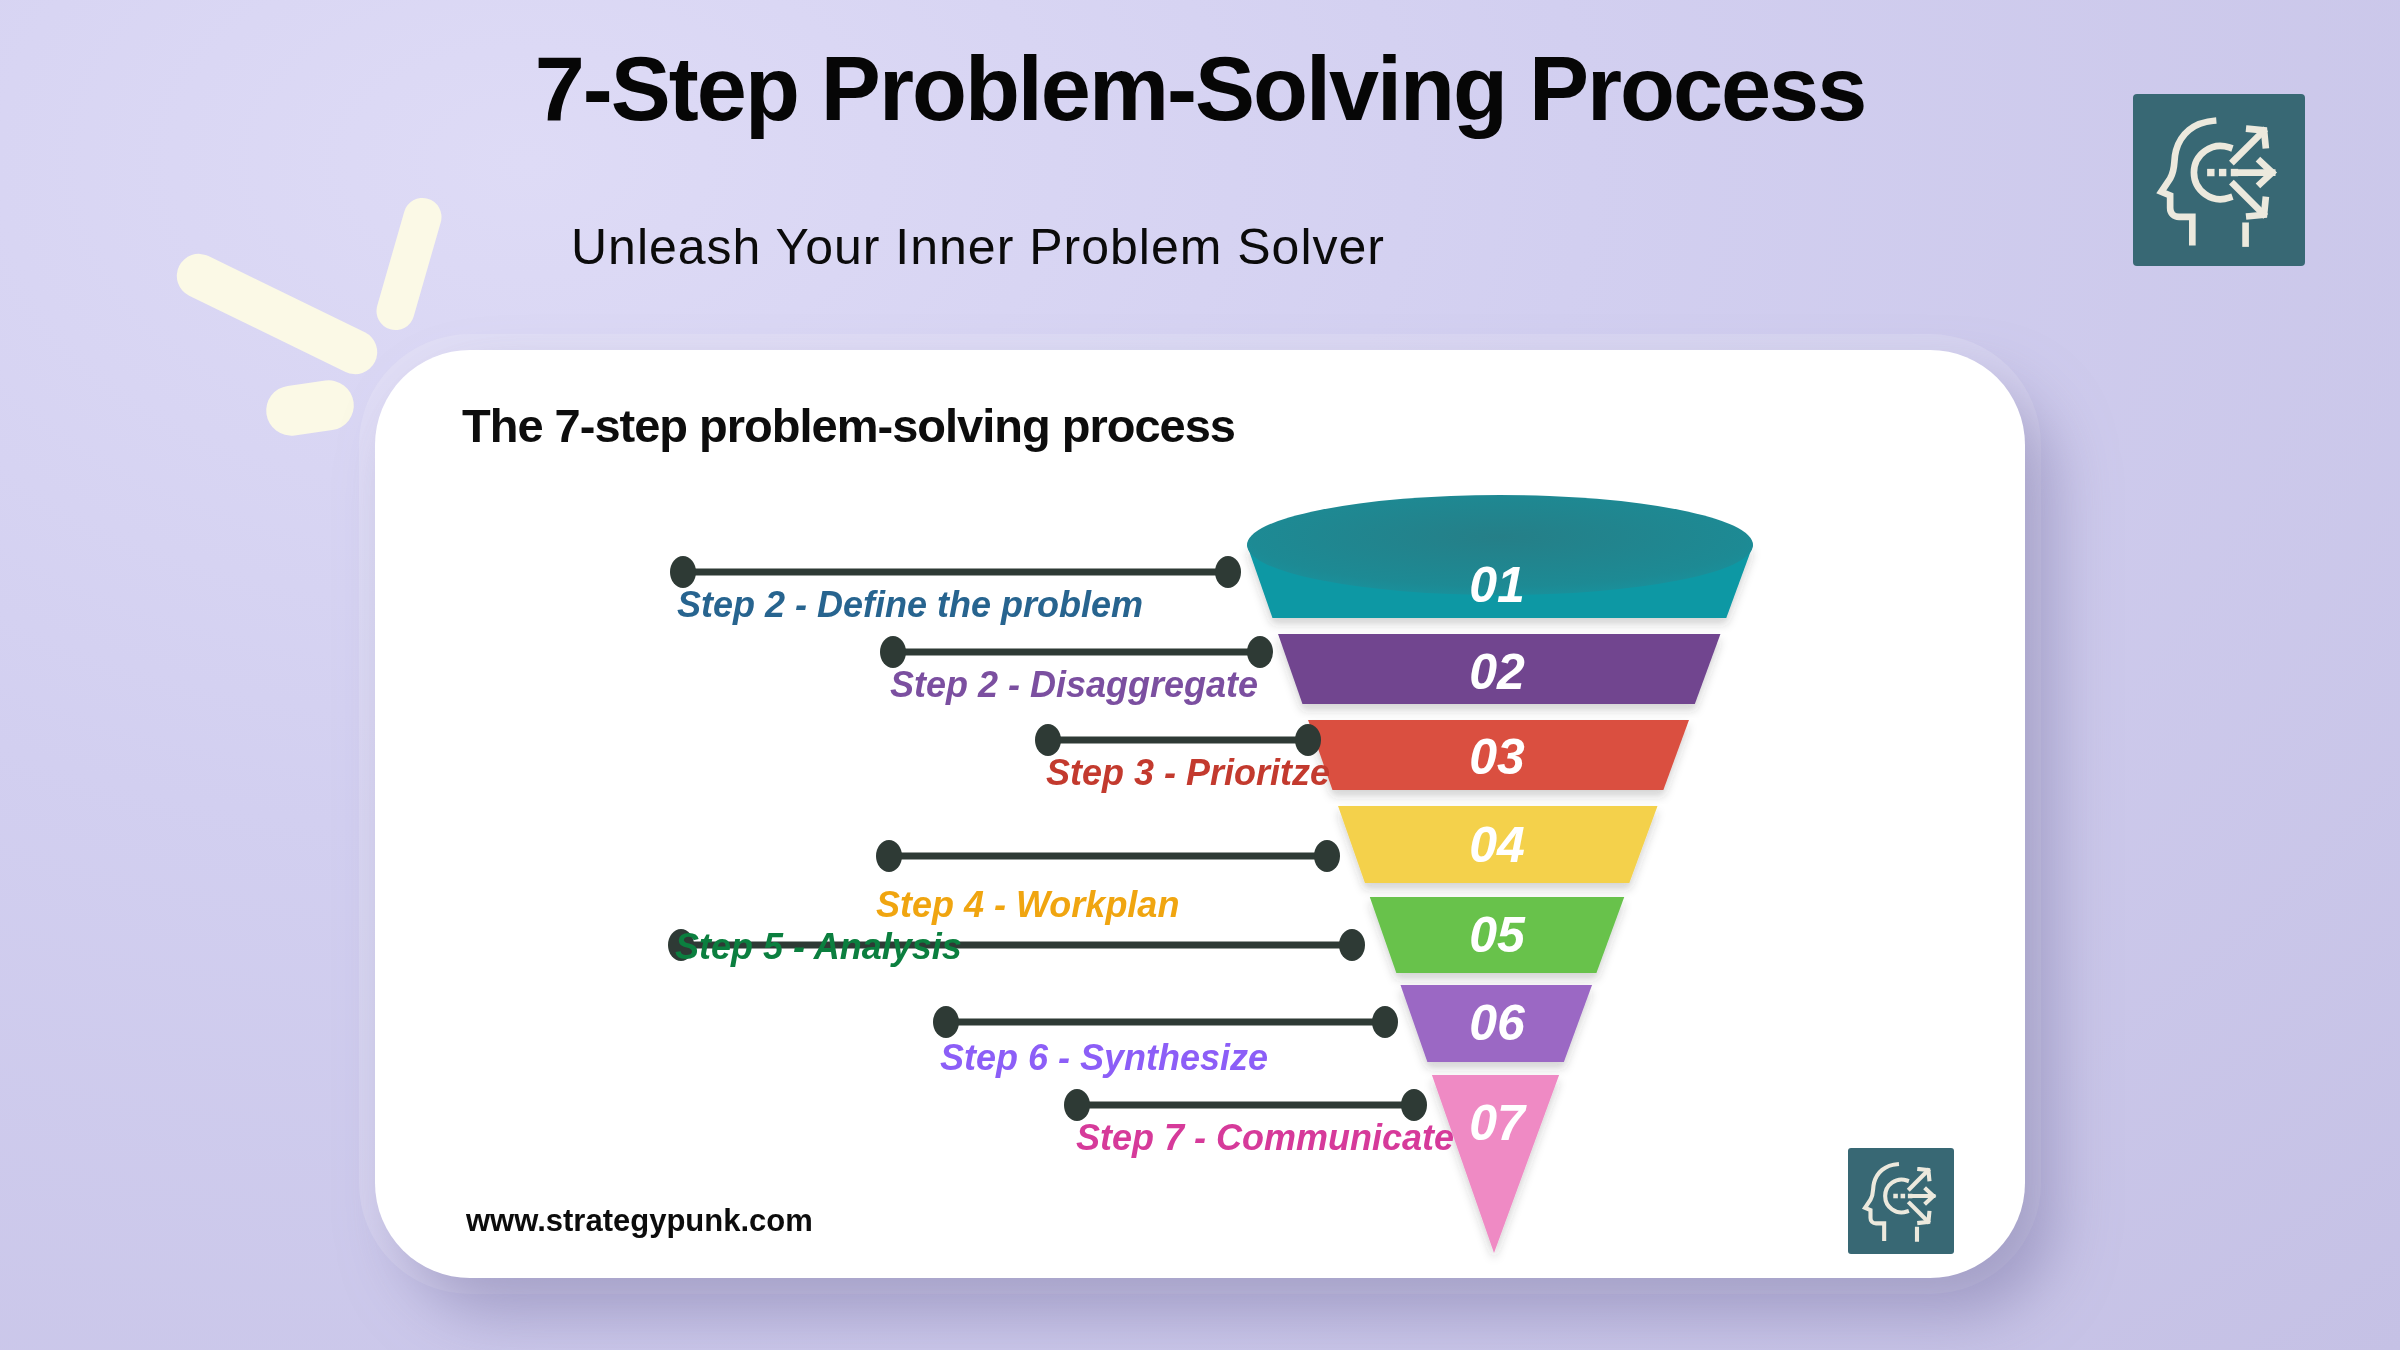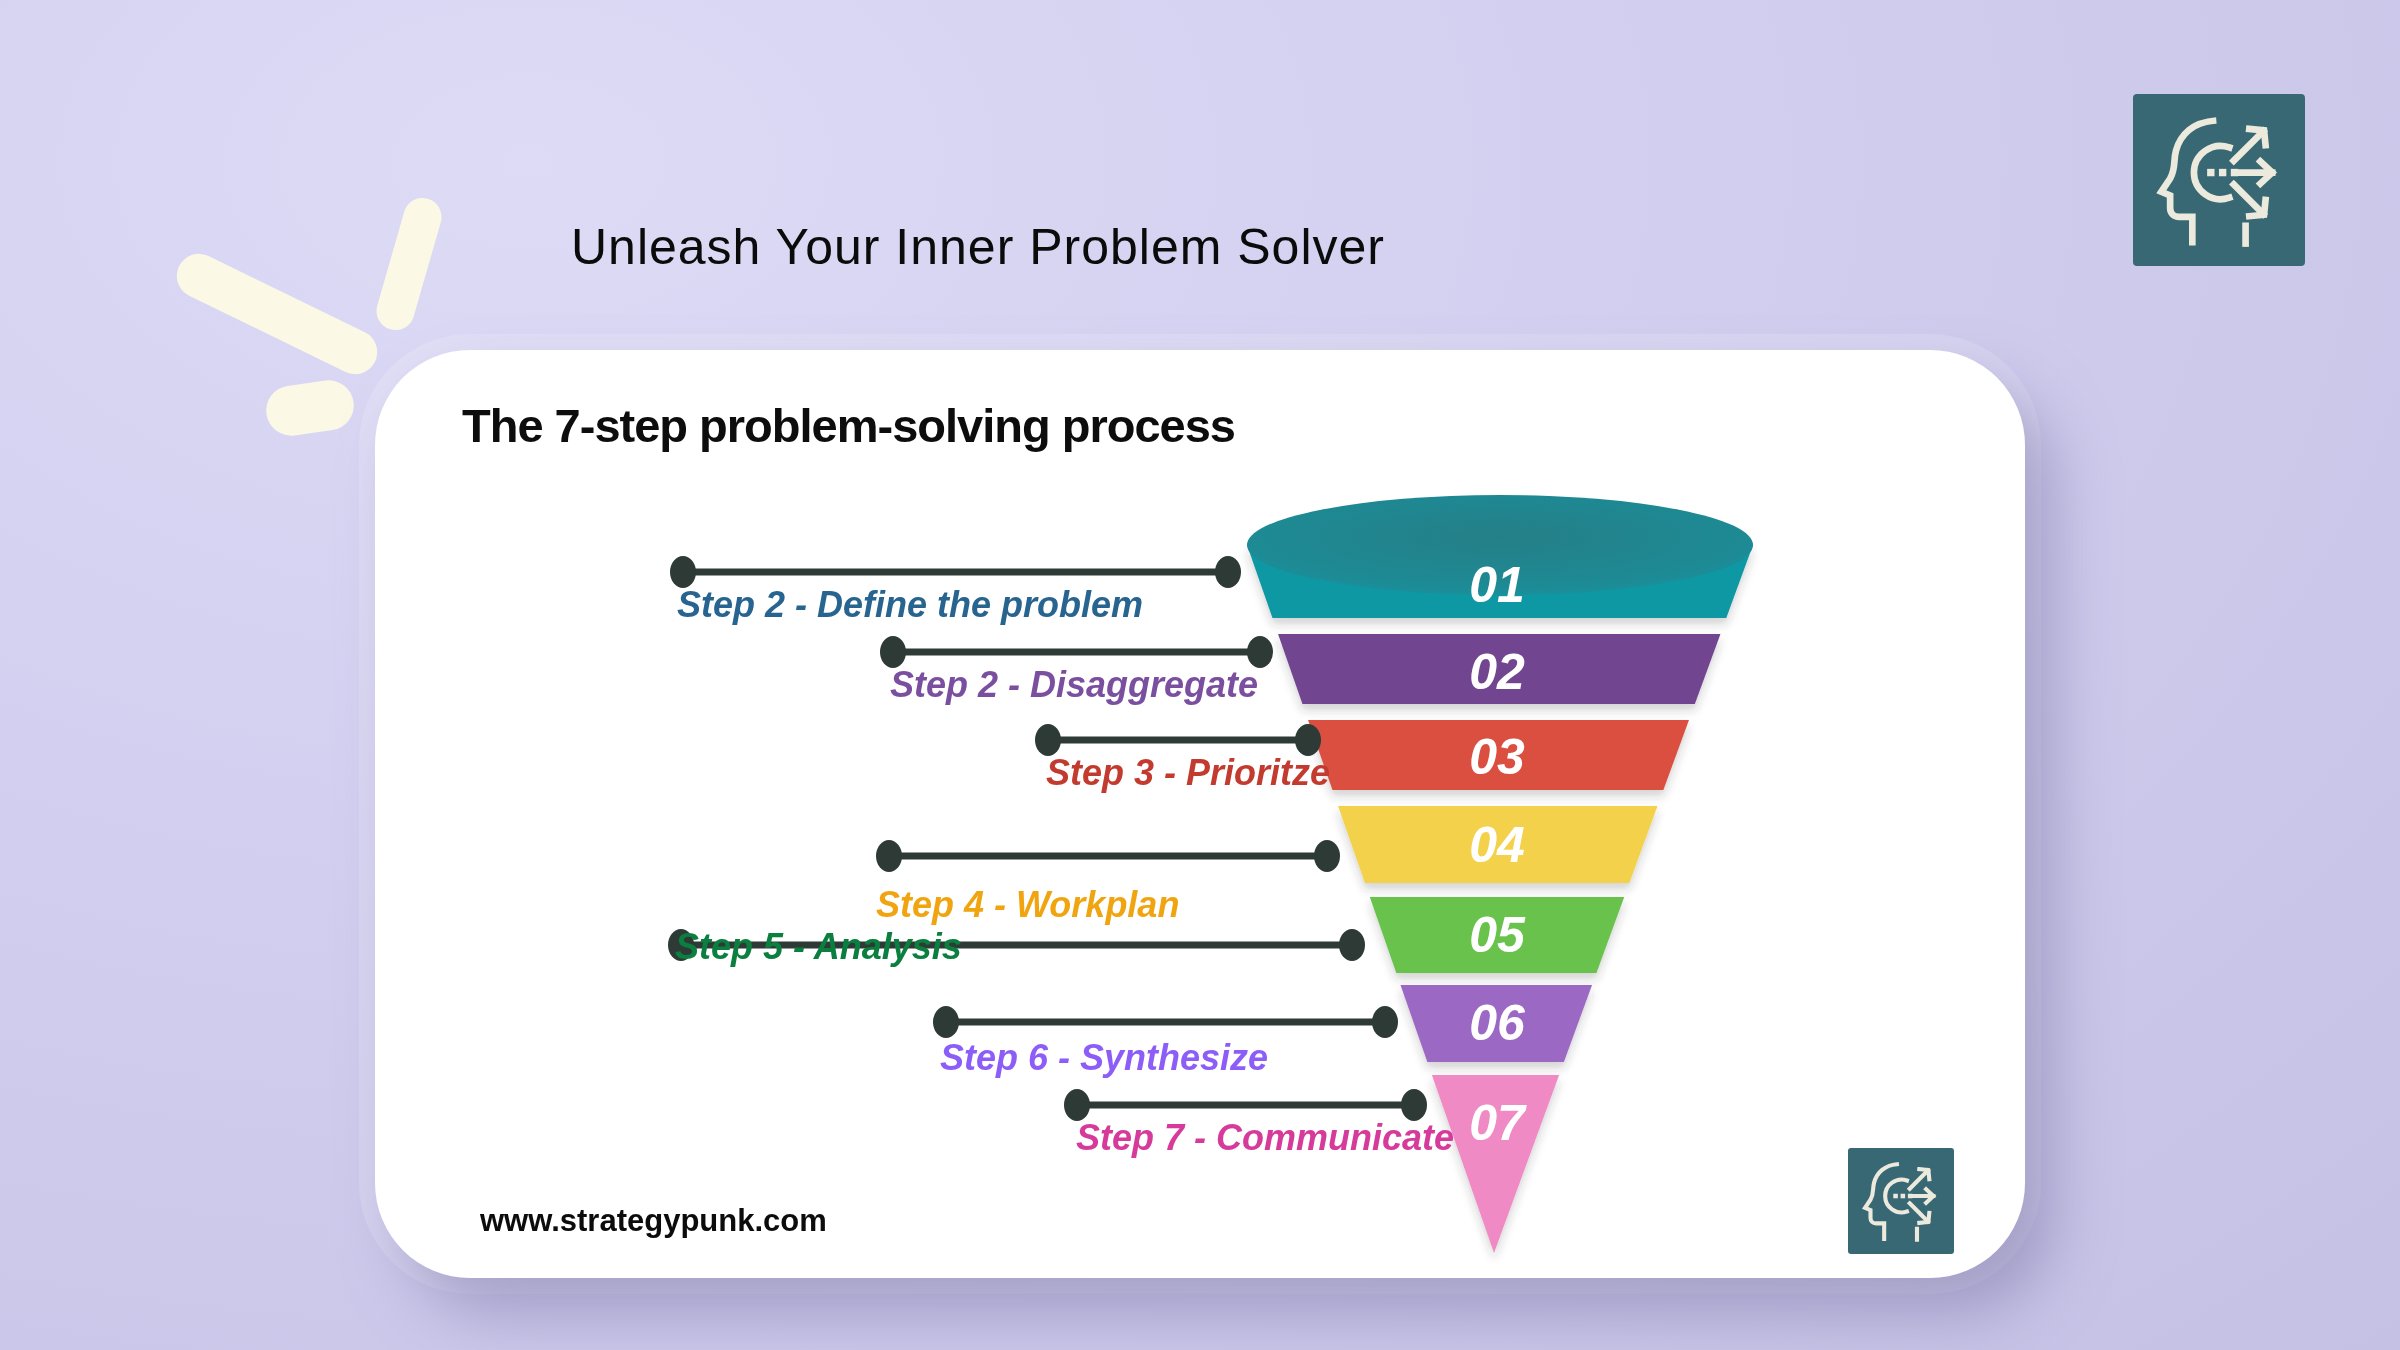--- a/index.html
+++ b/index.html
@@ -28,38 +28,39 @@
   .logo-top-right{left:2133px;top:94px;width:172px;height:172px;border-radius:4px;}
   .logo-card{left:1848px;top:1148px;width:106px;height:106px;border-radius:3px;}
   .logo-box svg{width:86%;height:86%;}
 
   
   .card{position:absolute;left:375px;top:350px;width:1650px;height:928px;background:#ffffff;
         border-radius:95px;
         box-shadow:28px 36px 60px rgba(128,122,170,0.55), 0 0 0 16px rgba(255,255,255,0.16);}
   .card-heading{position:absolute;left:462px;top:398px;font-size:47px;font-weight:800;
         letter-spacing:-1px;color:#0d0d0d;}
-  .website{position:absolute;left:466px;top:1203px;font-size:31px;font-weight:700;color:#0c0c0c;margin-left:14px;}
+  .website{position:absolute;left:466px;top:1203px;font-size:31px;font-weight:700;color:#0c0c0c;}
 
   
   #funnel-svg{position:absolute;left:0;top:0;width:2400px;height:1350px;}
   .band-num{font-family:"Liberation Sans",sans-serif;font-size:50px;font-weight:bold;
             font-style:italic;fill:#ffffff;text-anchor:middle;}
   .step-label{position:absolute;font-size:36px;font-weight:bold;font-style:italic;
               white-space:nowrap;}
 </style>
 </head>
 <body>
 
 <div class="stage">
 
   <div class="deco deco-stroke-long"></div>
   <div class="deco deco-stroke-vertical"></div>
   <div class="deco deco-stroke-blob"></div>
 
+  <div class="title">7-Step Problem-Solving Process</div>
   <div class="subtitle">Unleash Your Inner Problem Solver</div>
 
   <svg width="0" height="0" style="position:absolute">
     <symbol id="head-icon" viewBox="0 0 100 100">
       <g fill="none" stroke="#ece9dd" stroke-width="4.5" stroke-linecap="square" stroke-linejoin="miter">
 
         <path d="M46 10 C 33 11, 24 19, 21 30 C 19 37, 21 42, 17 49 L 11 58 L 17 60.5 L 17 69 C 17 72.5, 19.5 75, 23 75 L 32 75 L 32 92"></path>
 
         <path d="M57 28 A 18 18 0 1 0 57 62"></path>
 

